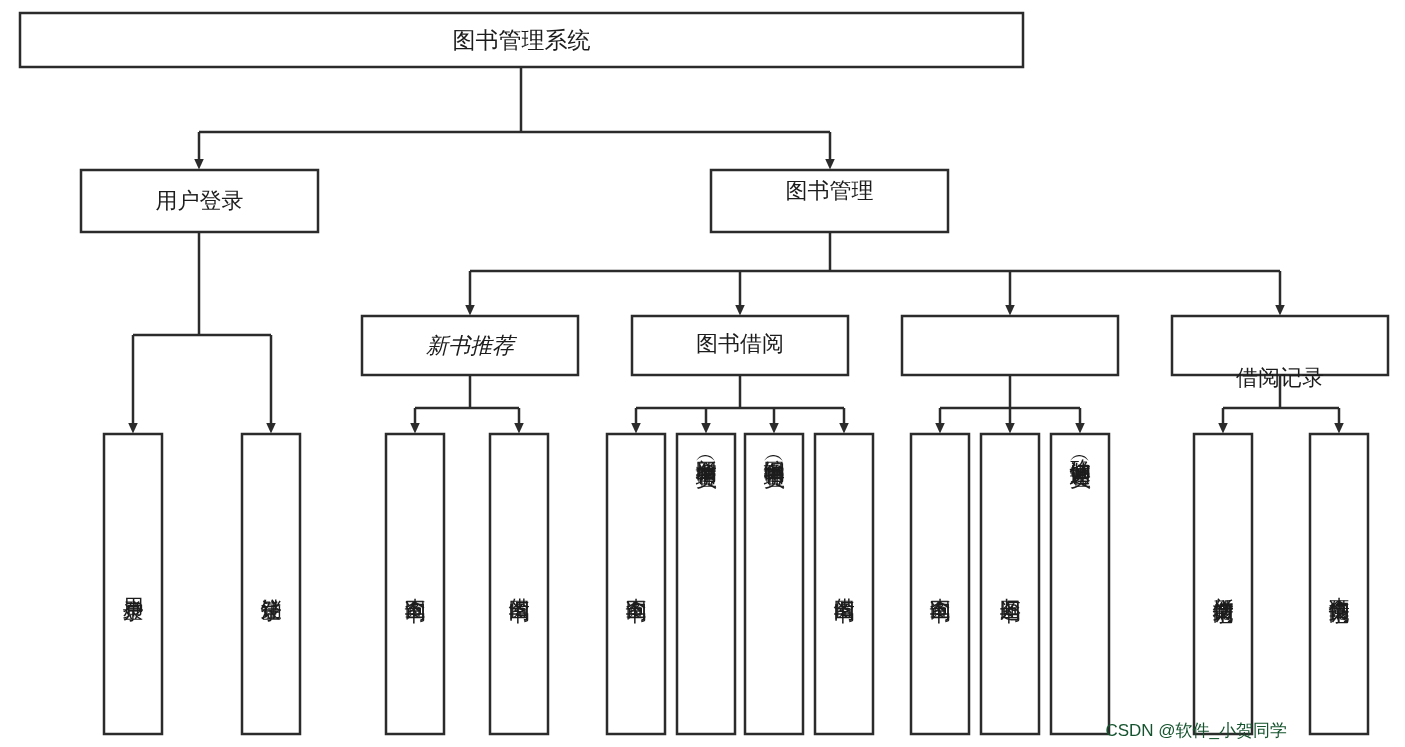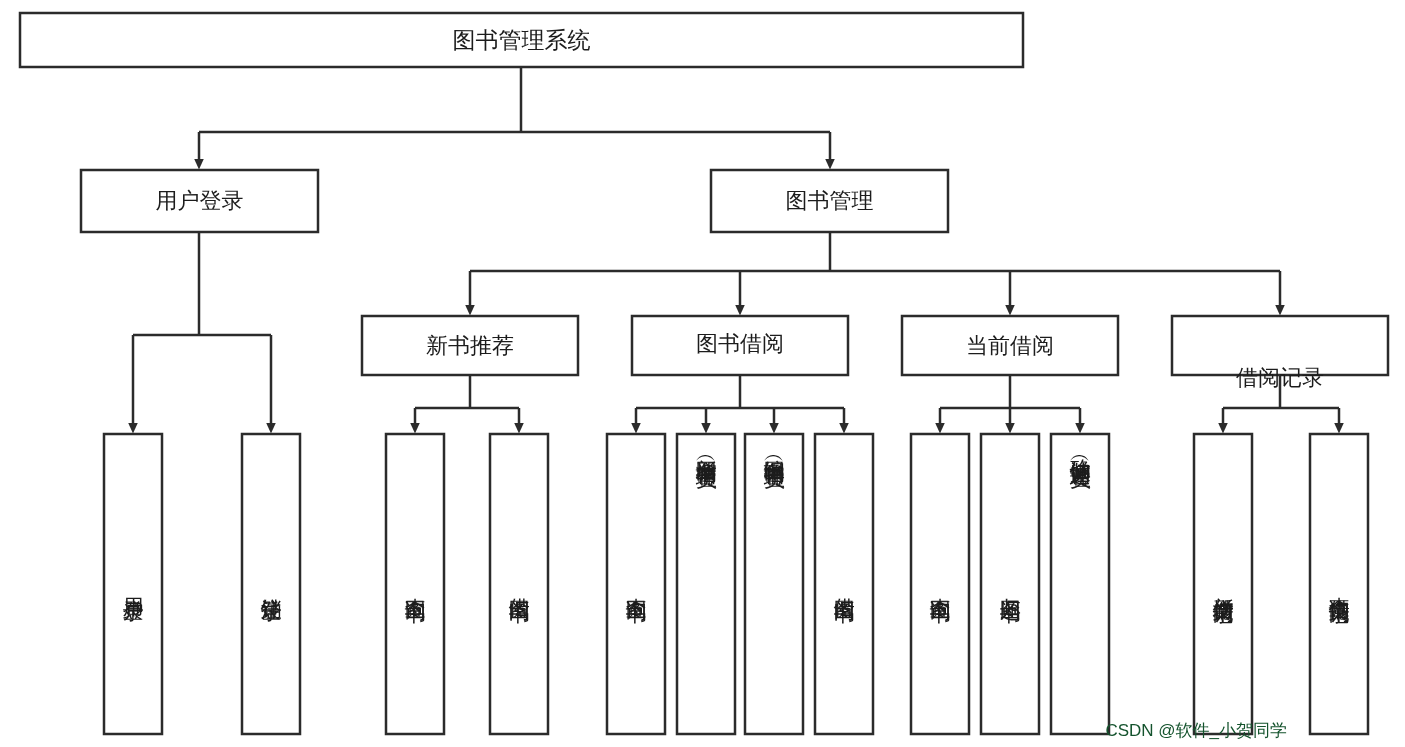--- a/index.html
+++ b/index.html
@@ -181,33 +181,30 @@
     <rect class="node-rect" x="1310" y="434" width="58" height="300"></rect>
   </svg>
 
   <div class="horiz-text-wrap" style="left:20px; top:13px; width:1003px; height:54px;">
     <span class="horiz-text title">图书管理系统</span>
   </div>
 
   <div class="horiz-text-wrap" style="left:81px; top:170px; width:237px; height:62px;">
     <span class="horiz-text">用户登录</span>
   </div>
-  <div class="horiz-text-wrap" style="left:711px; top:170px; width:237px; height:62px;">
+  <div class="horiz-text-wrap" style="left:711px; top:160px; width:237px; height:62px;">
     <span class="horiz-text">图书管理</span>
   </div>
 
-  <div class="horiz-text-wrap" style="left:362px; top:316px; width:216px; height:59px;">
+  <div class="horiz-text-wrap" style="left:362px; top:316px; width:216px; height:59px;font-style:italic;">
     <span class="horiz-text">新书推荐</span>
   </div>
   <div class="horiz-text-wrap" style="left:632px; top:308px; width:216px; height:59px;margin-top:6px;">
     <span class="horiz-text">图书借阅</span>
   </div>
-  <div class="horiz-text-wrap" style="left:902px; top:316px; width:216px; height:59px;">
-    <span class="horiz-text">当前借阅</span>
-  </div>
   <div class="horiz-text-wrap" style="left:1172px; top:316px; width:216px; height:59px;margin-top:32px;">
     <span class="horiz-text">借阅记录</span>
   </div>
 
   <div class="vert-text-wrap" style="left:104px; top:434px; width:58px; height:300px;">
     <span class="vert-text">用户登录</span>
   </div>
   <div class="vert-text-wrap" style="left:242px; top:434px; width:58px; height:300px;">
     <span class="vert-text">注销登录</span>
   </div>

